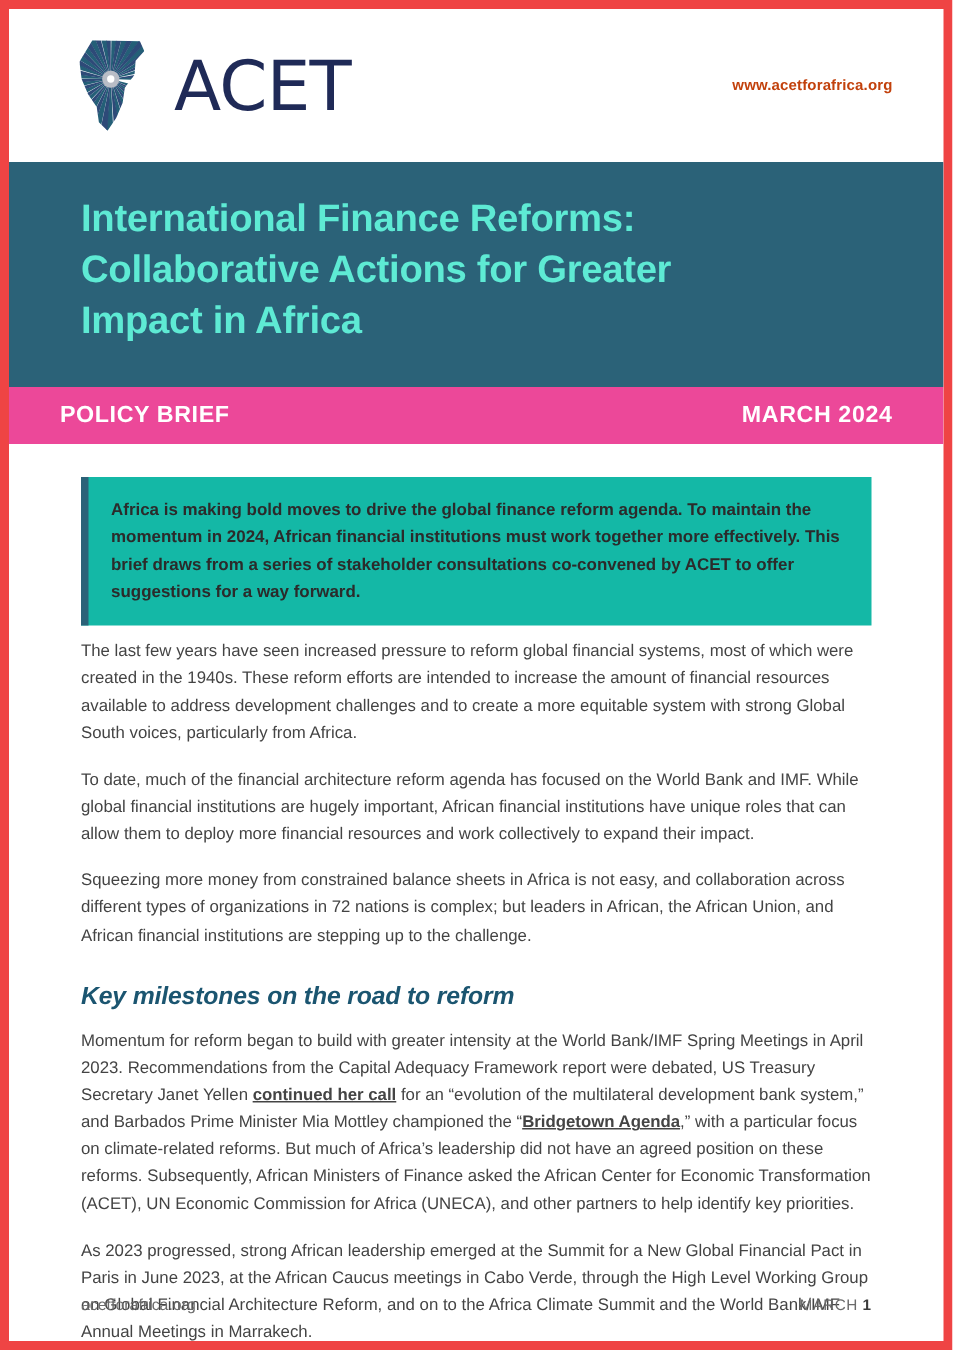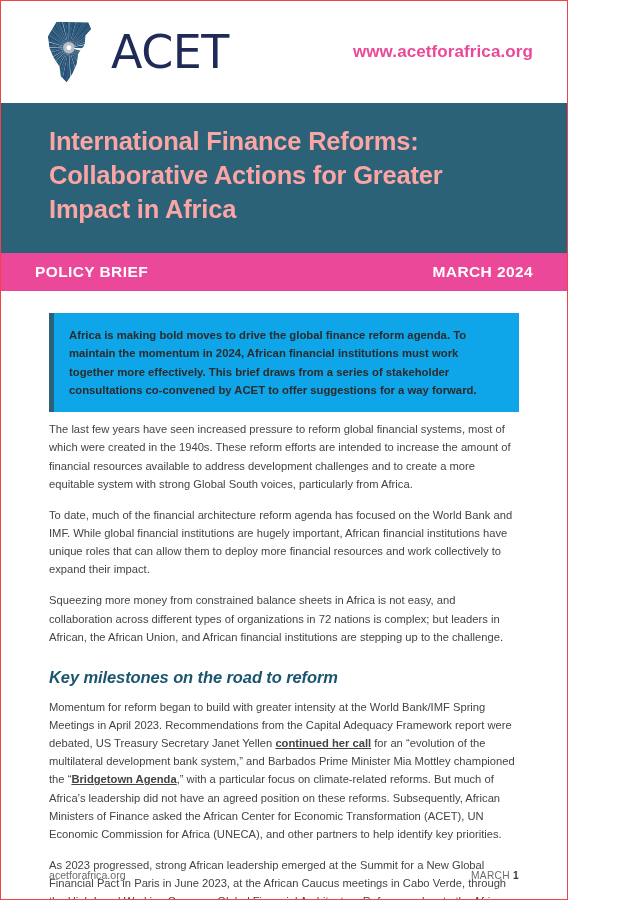--- a/index.html
+++ b/index.html
@@ -11,26 +11,26 @@
     width: 635px;
     height: 900px;
     font-family: "Liberation Sans", sans-serif;
     color: #3a3a3a;
     overflow: hidden;
     position: relative;
   }
 
   
   .page {
-    width: 568px;
+    width: 635px;
     height: 900px;
     background: #ffffff;
     position: relative;
     box-sizing: border-box;
-    border: 1px solid #ef4444;
+    border: 6px solid #ef4444;
     overflow: hidden;
   }
 
   
   .masthead {
     height: 102px;
     display: flex;
     align-items: center;
     padding: 0 34px 0 34px;
     box-sizing: border-box;
@@ -57,35 +57,35 @@
   }
   .logo-tagline {
     font-size: 9.6px;
     line-height: 1.35;
     color: #31406e;
     font-weight: 400;
     padding-top: 2px;
   }
   .masthead-spacer { flex: 1 1 auto; }
   .masthead-url {
-    font-size: 17px;
-    font-weight: 700;
-    color: #ec4899;
+    font-size: 10px;
+    font-weight: 700;
+    color: #c2410c;
     letter-spacing: 0.1px;
     white-space: nowrap;
   }
 
   
   .title-band {
     background: #2b6278;
     padding: 22px 48px 26px 48px;
     box-sizing: border-box;
   }
   .doc-title {
-    color: #fca5a5;
+    color: #5eead4;
     font-size: 25.5px;
     font-weight: 700;
     line-height: 1.33;
     letter-spacing: -0.2px;
     margin: 0;
     white-space: pre-line;
   }
 
   
   .policy-bar {
@@ -104,21 +104,21 @@
     letter-spacing: 0.4px;
   }
 
   
   .content {
     padding: 0 48px;
     box-sizing: border-box;
   }
 
   .callout {
-    background: #0ea5e9;
+    background: #14b8a6;
     border-left: 5px solid #2b6278;
     margin-top: 22px;
     padding: 13px 16px 13px 15px;
     box-sizing: border-box;
   }
   .callout-text {
     margin: 0;
     font-size: 11.3px;
     line-height: 1.63;
     color: #2b2b2b;

